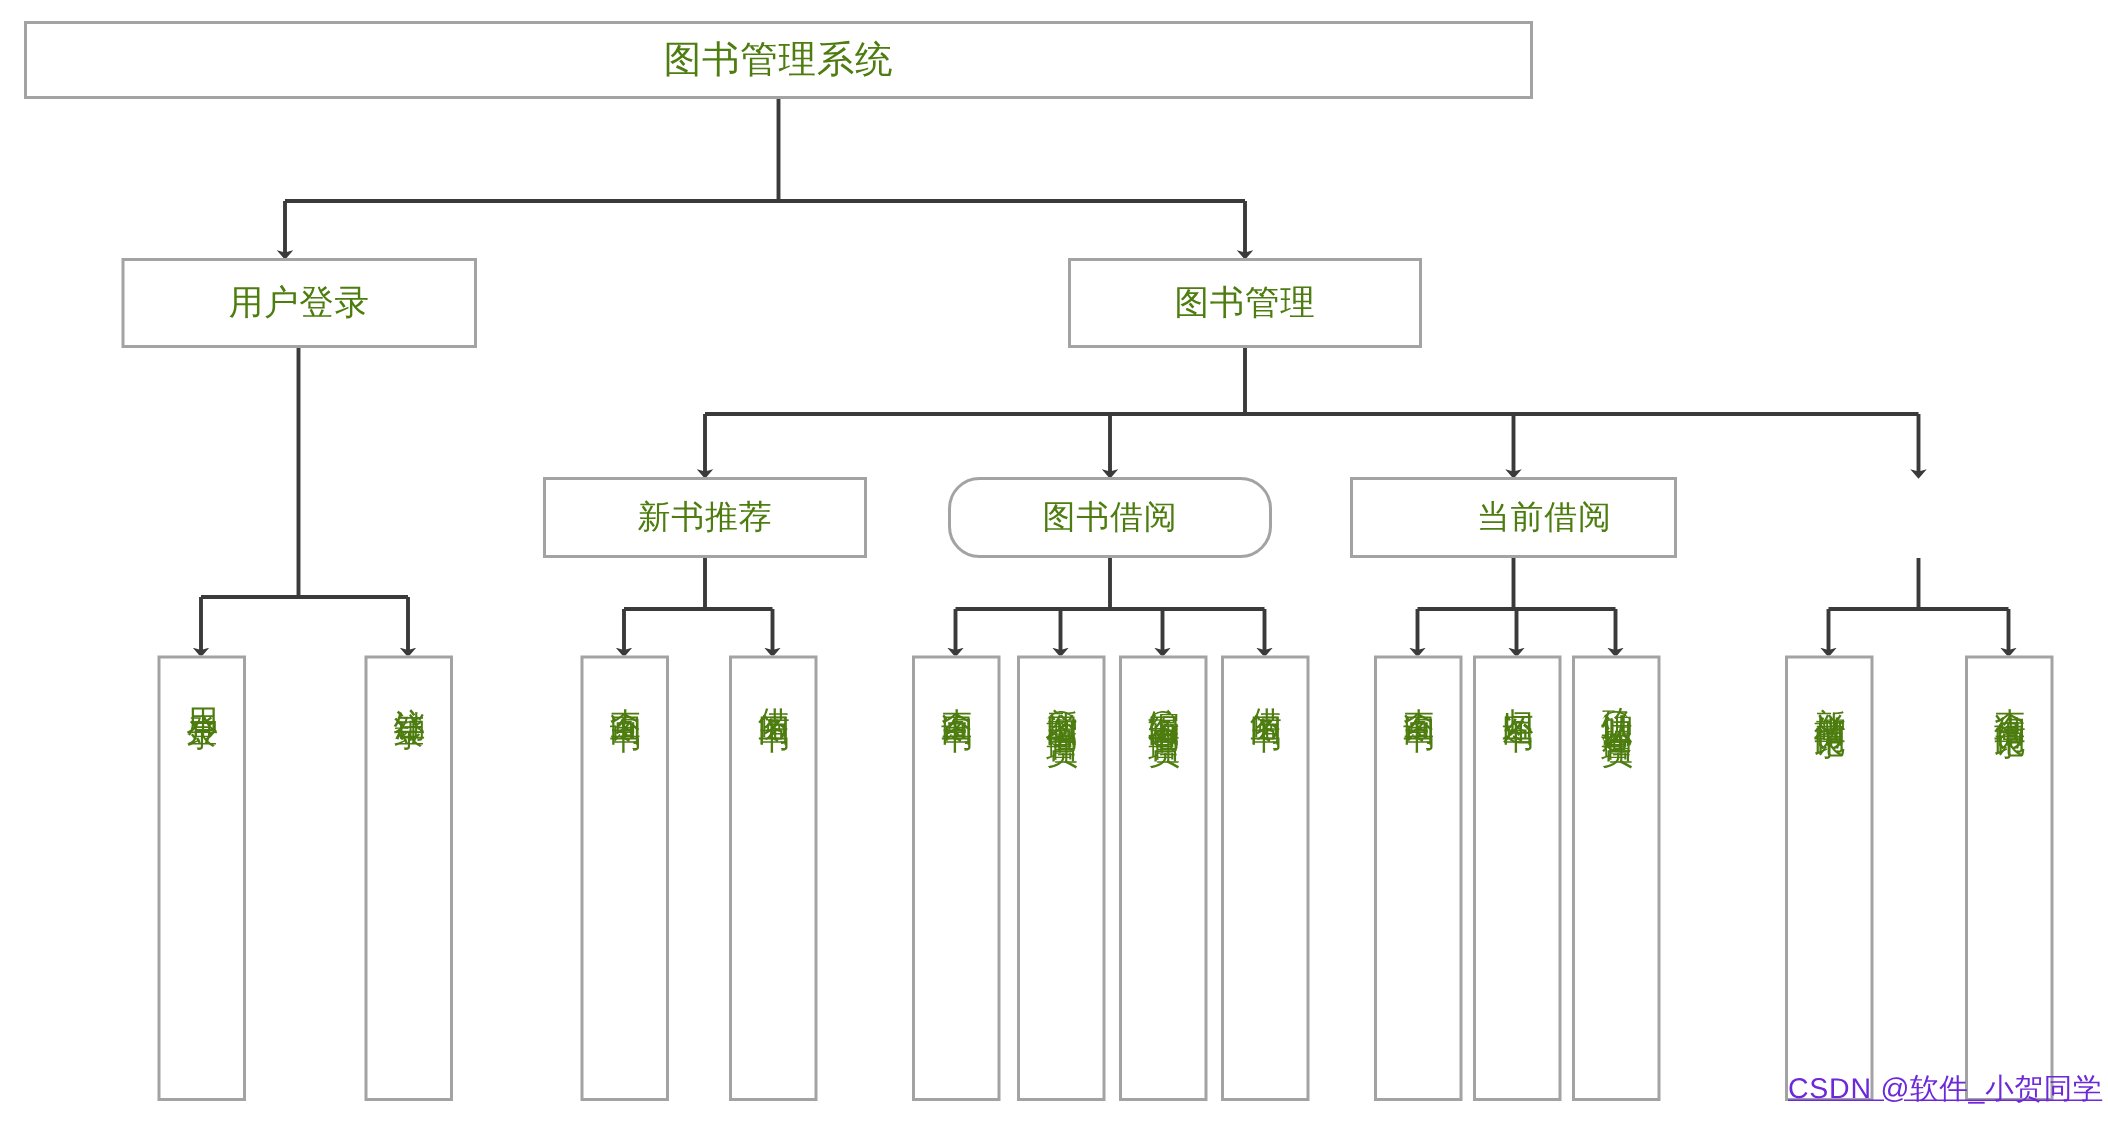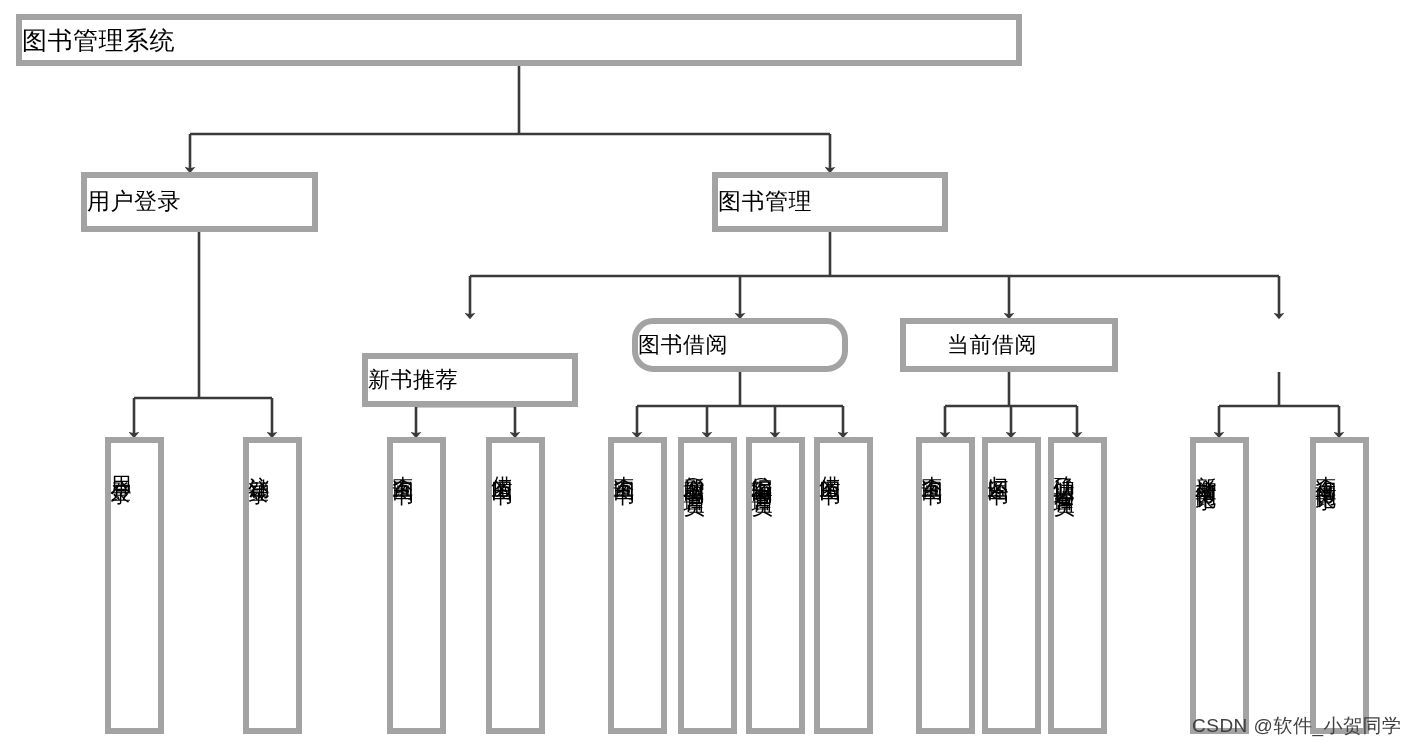--- a/index.html
+++ b/index.html
@@ -22,24 +22,25 @@
     left: 0;
     top: 0;
     width: 1405px;
     height: 747px;
     pointer-events: none;
   }
   .node {
     position: absolute;
     box-sizing: border-box;
     background: #ffffff;
-    border: 6px solid #a3a3a3;
+    border: 2px solid #a3a3a3;
     display: flex;
     align-items: center;
-    color: #000000;
+    justify-content: center;
+    color: #4d7c0f;
     line-height: 1.12;
     text-align: center;
     z-index: 2;
   }
   .node-label {
     display: block;
     white-space: pre-line;
   }
   .node.horizontal .node-label {
     writing-mode: horizontal-tb;
@@ -54,25 +55,26 @@
     text-orientation: upright;
     letter-spacing: 3px;
     line-height: 1;
   }
   .lvl-root .node-label { font-size: 25px; }
   .lvl-2 .node-label { font-size: 23px; }
   .lvl-3 .node-label { font-size: 22px; }
   .lvl-leaf .node-label { font-size: 21px; }
   .watermark {
     position: absolute;
-    color: #404040;
+    color: #6d28d9;
     font-size: 19px;
     letter-spacing: 0.5px;
     white-space: nowrap;
     z-index: 5;
+    text-decoration: underline;
   }
 </style>
 </head>
 <body>
 
 <div id="canvas">
 
   <svg id="wires" viewBox="0 0 1405 747" xmlns="http://www.w3.org/2000/svg">
     <defs>
       <marker id="arrowhead" markerWidth="9" markerHeight="11" refX="3.2" refY="5.5" orient="auto" markerUnits="userSpaceOnUse">
@@ -128,21 +130,21 @@
   </div>
 
   <div class="node horizontal lvl-2" style="left:81px; top:172px; width:237px; height:60px;">
     <span class="node-label">用户登录</span>
   </div>
 
   <div class="node horizontal lvl-2" style="left:712px; top:172px; width:236px; height:60px;">
     <span class="node-label">图书管理</span>
   </div>
 
-  <div class="node horizontal lvl-3" style="left:362px; top:318px; width:216px; height:54px;margin-top:35px;">
+  <div class="node horizontal lvl-3" style="left:362px; top:318px; width:216px; height:54px;">
     <span class="node-label">新书推荐</span>
   </div>
 
   <div class="node horizontal lvl-3" style="left:632px; top:318px; width:216px; height:54px;border-radius:21px;">
     <span class="node-label">图书借阅</span>
   </div>
 
   <div class="node horizontal lvl-3" style="left:900px; top:318px; width:218px; height:54px;padding-left:41px;">
     <span class="node-label">当前借阅</span>
   </div>

